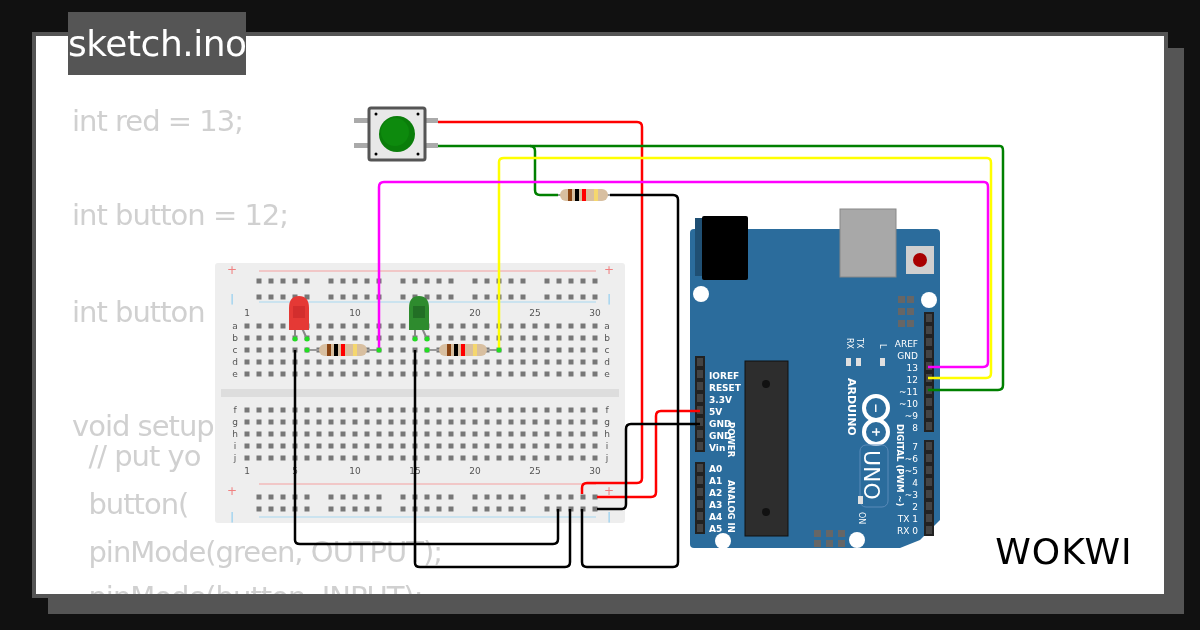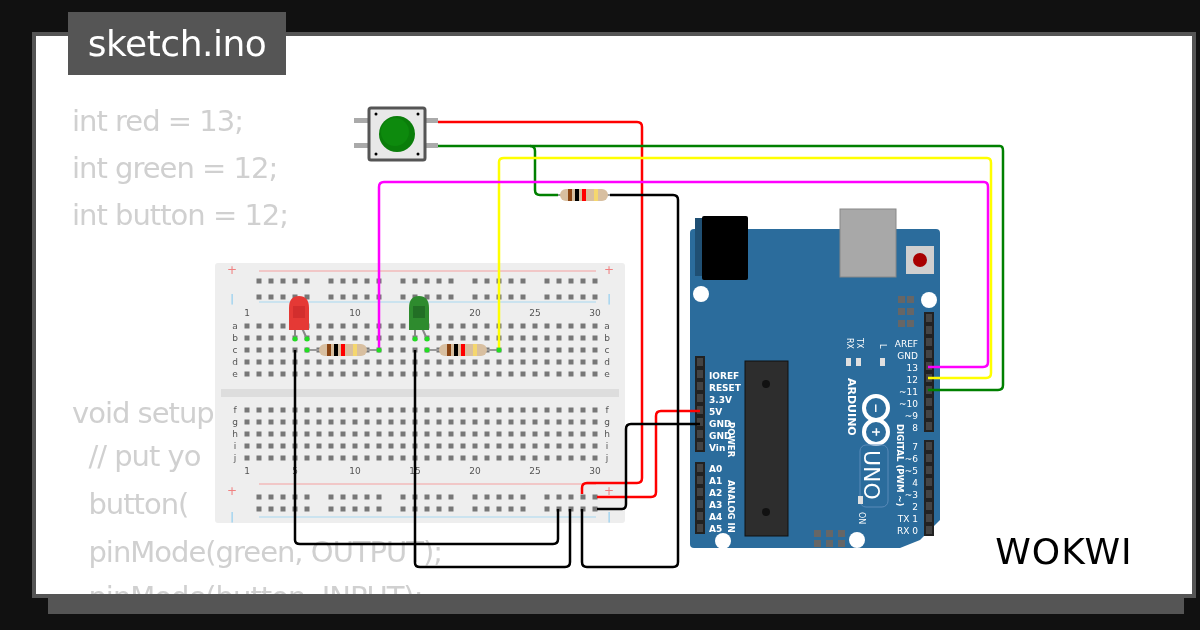--- a/index.html
+++ b/index.html
@@ -1,39 +1,39 @@
 <!DOCTYPE html>
 <html><head>
 <meta charset="utf-8">
 <style>
   html, body { margin:0; padding:0; }
   body { width:1200px; height:630px; background:#111111; position:relative; overflow:hidden;
          font-family:"DejaVu Sans", sans-serif; }
   .shadow { position:absolute; left:48px; top:48px; width:1136px; height:566px; background:#555555; }
   .panel { position:absolute; left:32px; top:32px; width:1128px; height:558px; background:#ffffff;
-           border:4px solid #555555; overflow:hidden;padding-left:28px; }
-  .tab { position:absolute; left:68px; top:12px; width:218px; height:63px; background:#555555;
+           border:4px solid #555555; overflow:hidden; }
+  .tab { position:absolute; left:68px; top:12px; width:178px; height:63px; background:#555555;
          color:#ffffff; font-size:36px; line-height:63px; text-align:center; z-index:5;
          font-family:"DejaVu Sans", sans-serif; letter-spacing:-0.5px; }
   .code { position:absolute; left:36px; top:0; font-family:"DejaVu Sans", sans-serif;
           color:#d0d0d0; font-size:29px; letter-spacing:-1px; white-space:pre; }
   .code .ln { position:absolute; left:0; white-space:pre; }
   svg.scene { position:absolute; left:0; top:0; }
   .wokwi { position:absolute; left:978px; top:526px; z-index:6; }
 </style>
 </head>
 <body>
 
 <div class="shadow"></div>
 <div class="panel">
   <div class="code">
     <div class="ln" style="top:68px">int red = 13;</div>
-    <div class="ln" style="top:115px">int green = 12;</div>
     <div class="ln" style="top:162px">int button = 12;</div>
-    <div class="ln" style="top:360px">void setup</div>
+    <div class="ln" style="top:259px">int button</div>
+    <div class="ln" style="top:373px">void setup</div>
     <div class="ln" style="top:403px">  // put yo                                       once</div>
     <div class="ln" style="top:451px">  button(</div>
     <div class="ln" style="top:499px">  pinMode(green, OUTPUT);</div>
     <div class="ln" style="top:544px">  pinMode(button, INPUT);</div>
   </div>
 </div>
 
 <div class="tab">sketch.ino</div>
 
 <svg class="scene" width="1200" height="630" viewBox="0 0 1200 630">

